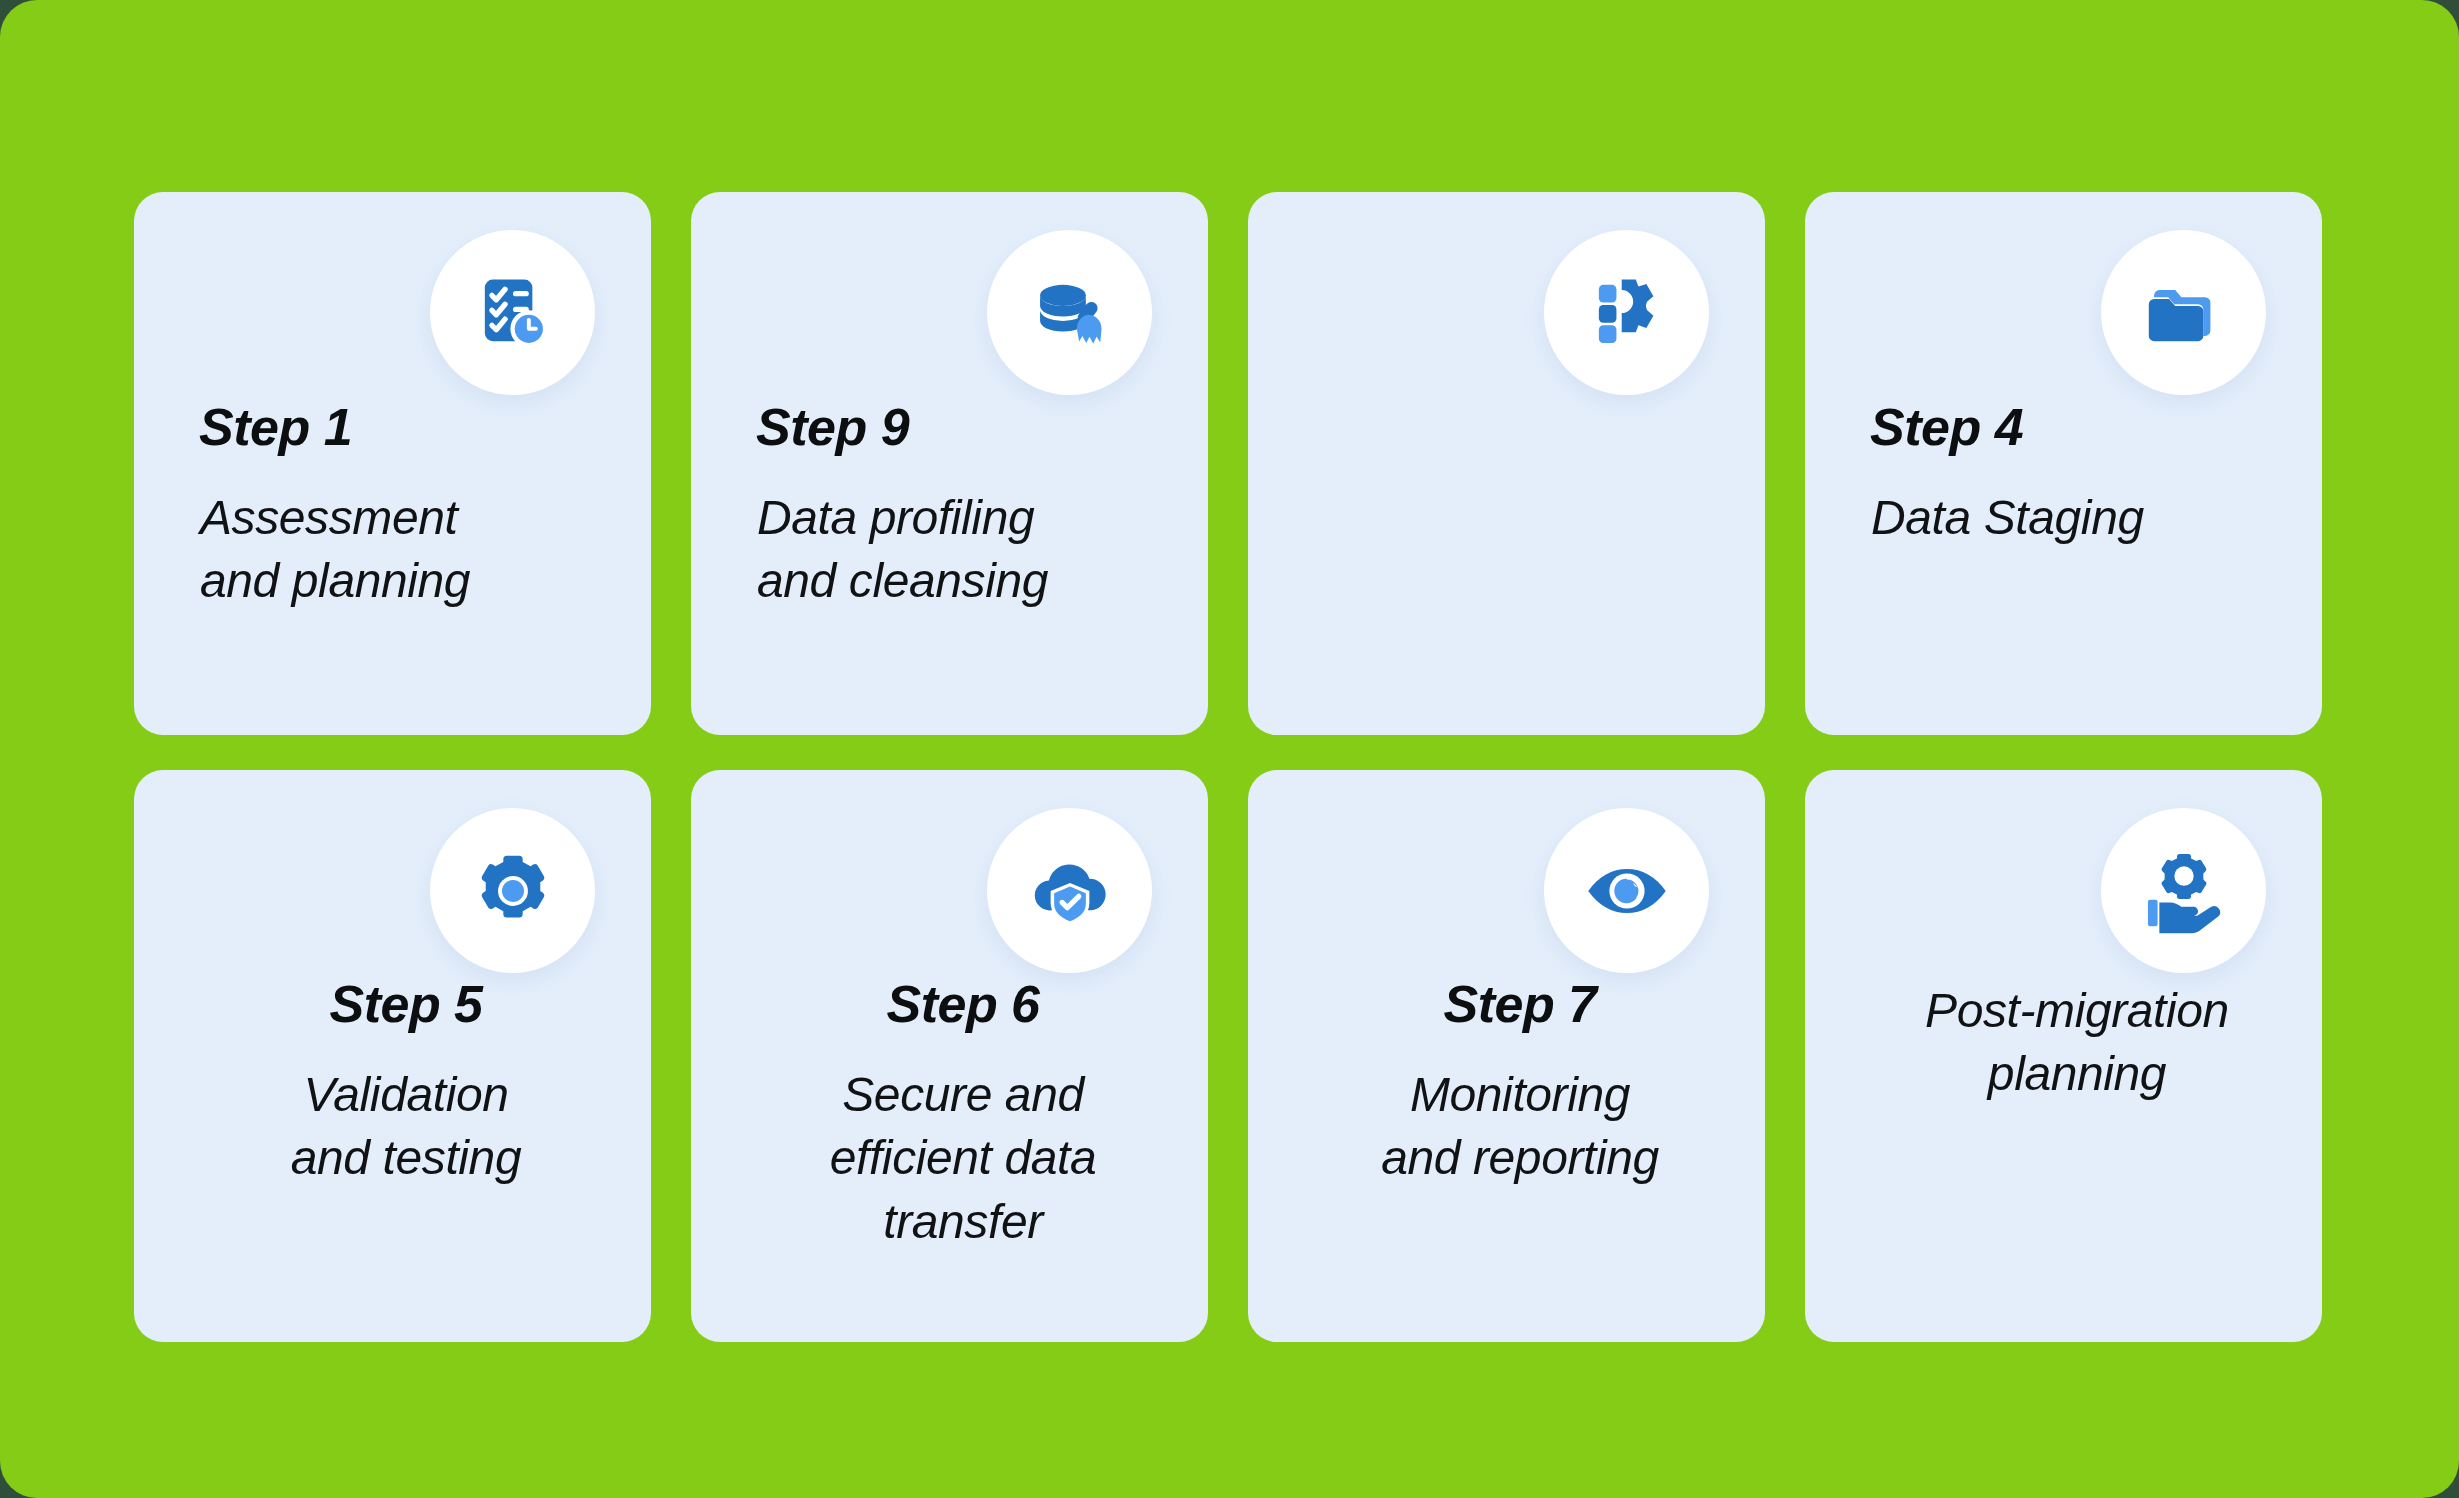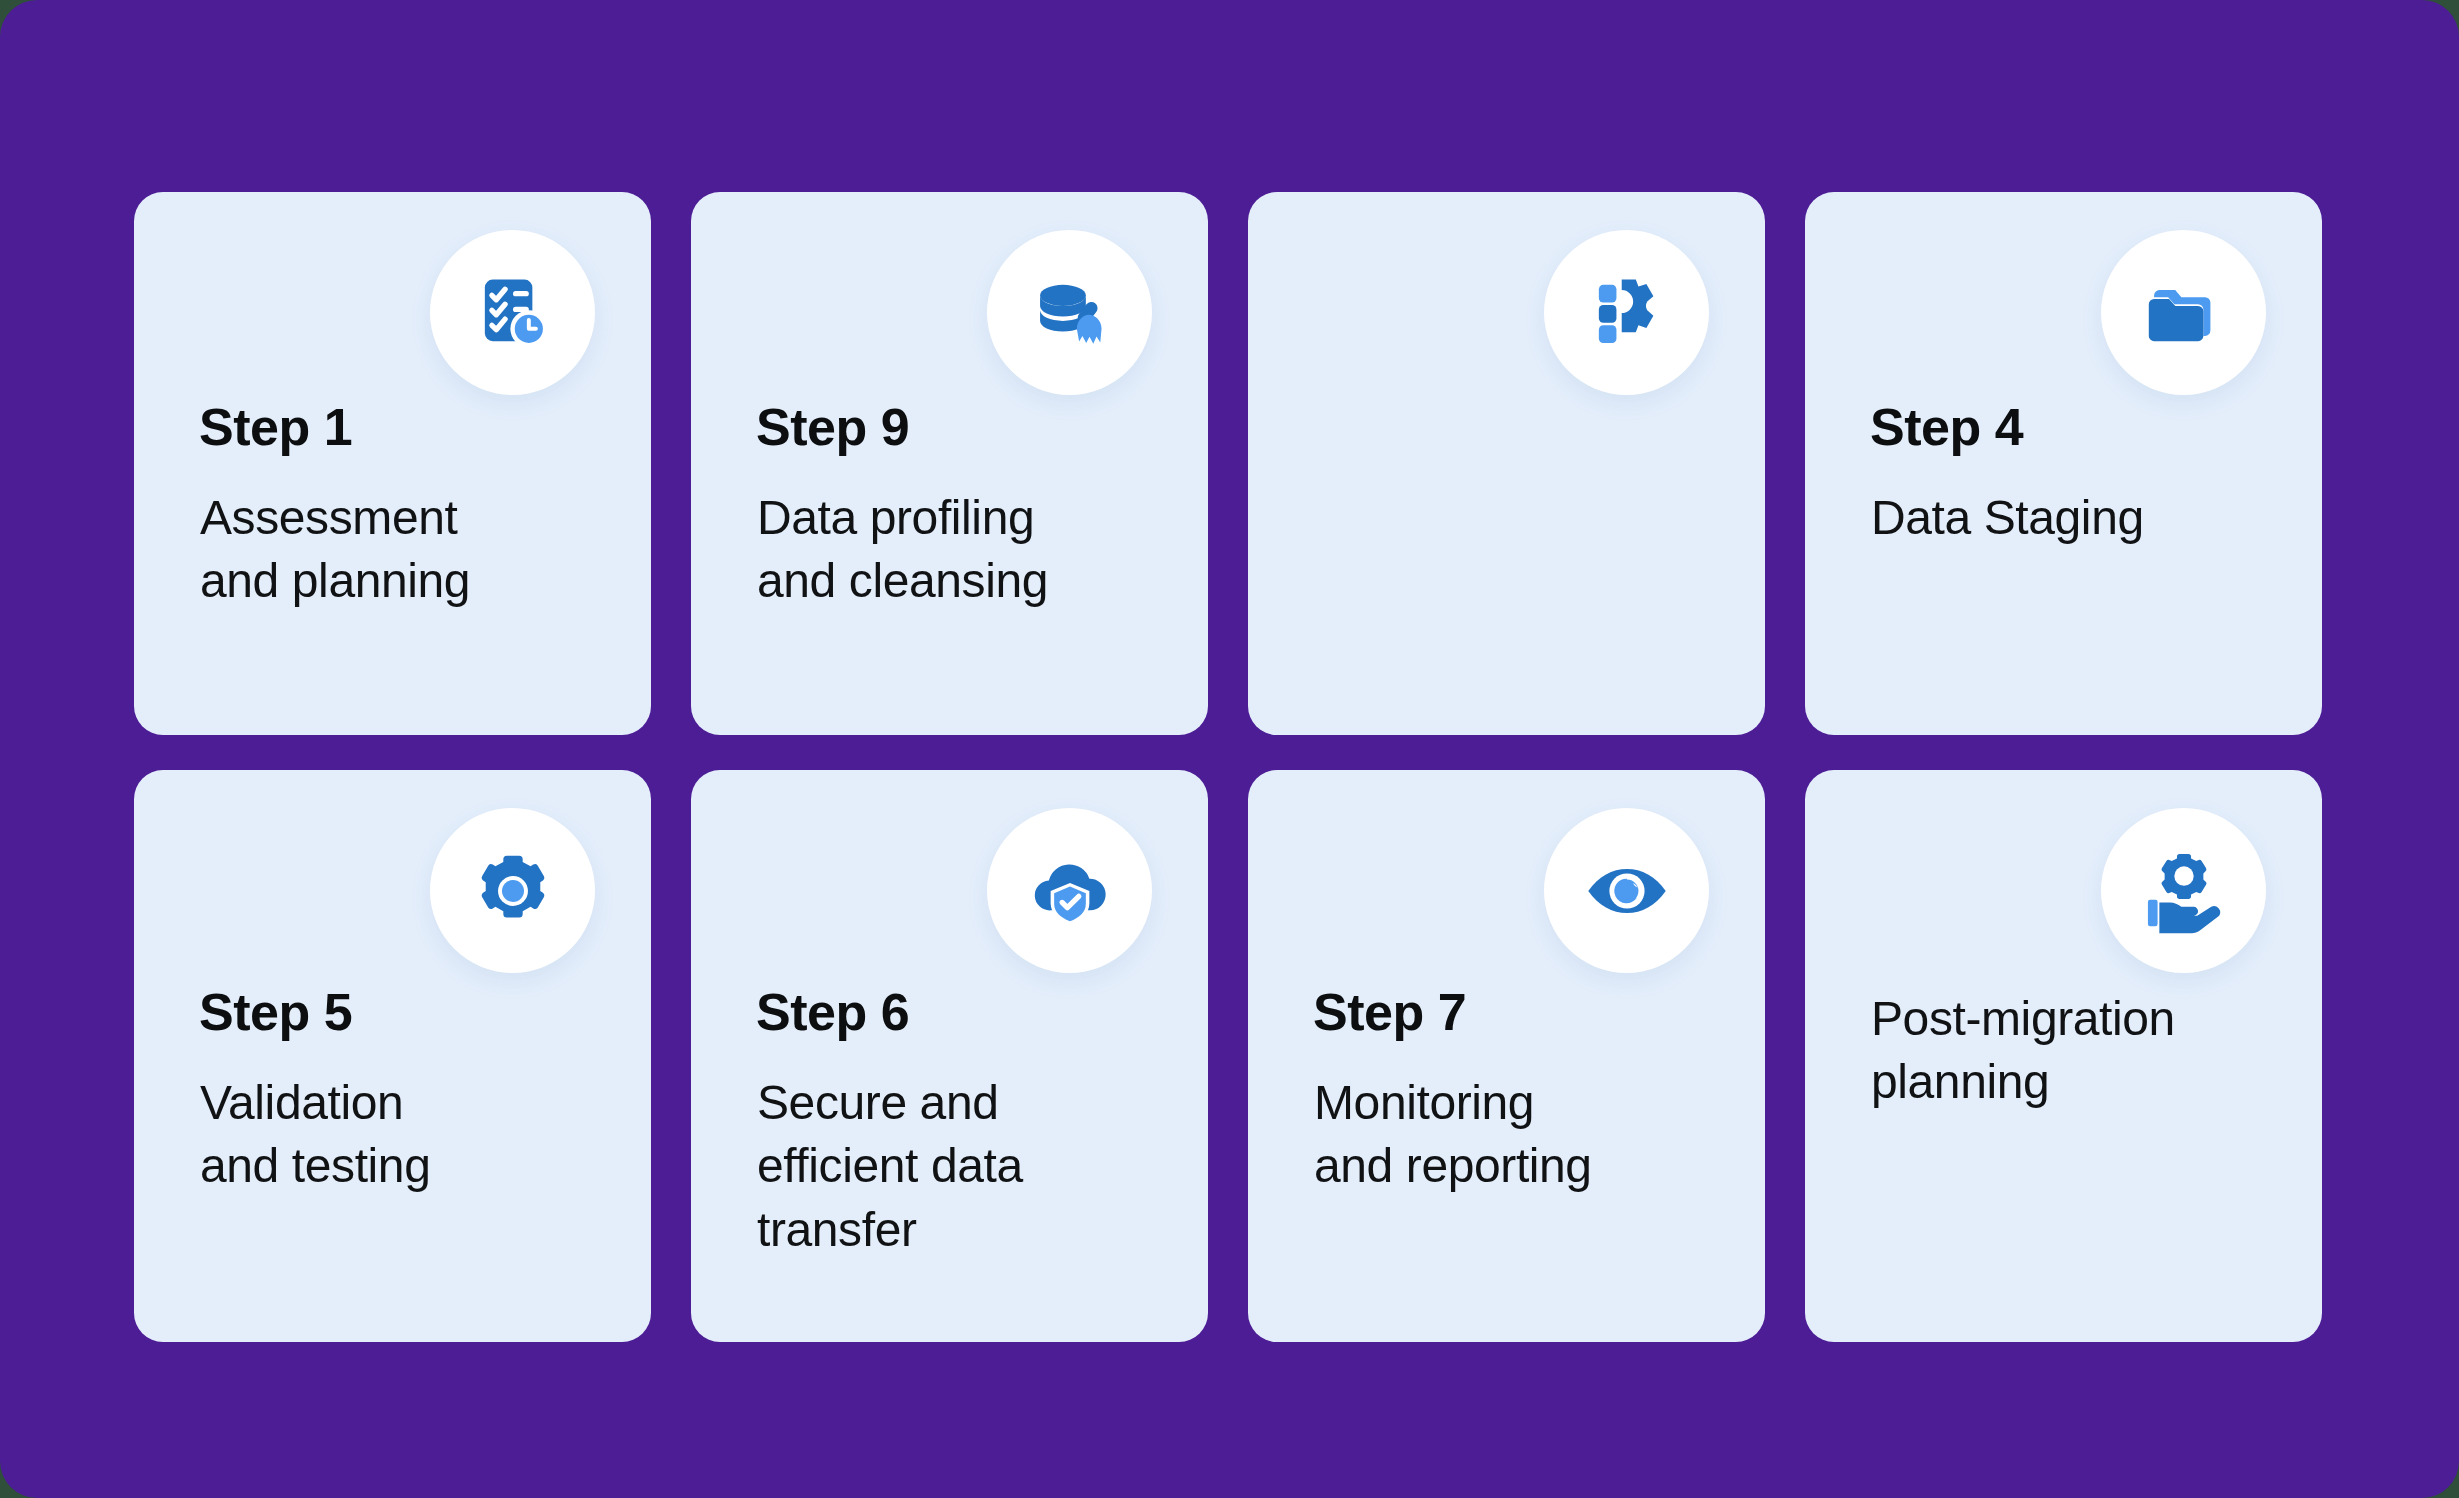--- a/index.html
+++ b/index.html
@@ -9,23 +9,24 @@
   }
   body {
     width: 2459px;
     height: 1499px;
     overflow: hidden;
     font-family: "Liberation Sans", sans-serif;
   }
   .page {
     position: absolute;
     inset: 0;
-    background: #4c1d95;
+    background: #84cc16;
     border-radius: 37px;
     overflow: hidden;
+    font-style: italic;
   }
   .grid {
     position: absolute;
     left: 134px;
     top: 192px;
     width: 2188px;
     display: grid;
     grid-template-columns: repeat(4, 1fr);
     grid-template-rows: 543px 572px;
     column-gap: 40px;
@@ -55,21 +56,22 @@
     height: 88px;
     display: block;
   }
   .card-text {
     position: absolute;
     left: 65px;
     right: 38px;
     top: 209px;
   }
   .card.row2 .card-text {
-    top: 216px;
+    top: 208px;
+    text-align: center;
   }
   .step-title {
     font-size: 52px;
     font-weight: bold;
     color: #0c0e10;
     letter-spacing: -0.5px;
     line-height: 1.0;
     margin: 0 0 33px 0;
   }
   .step-desc {

